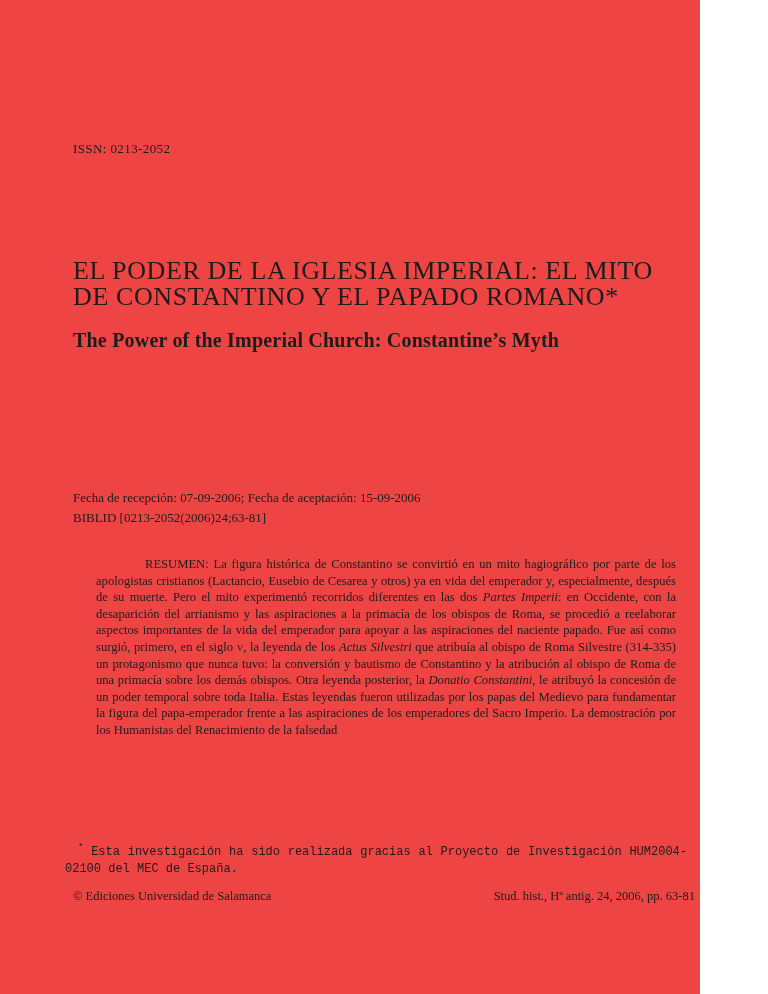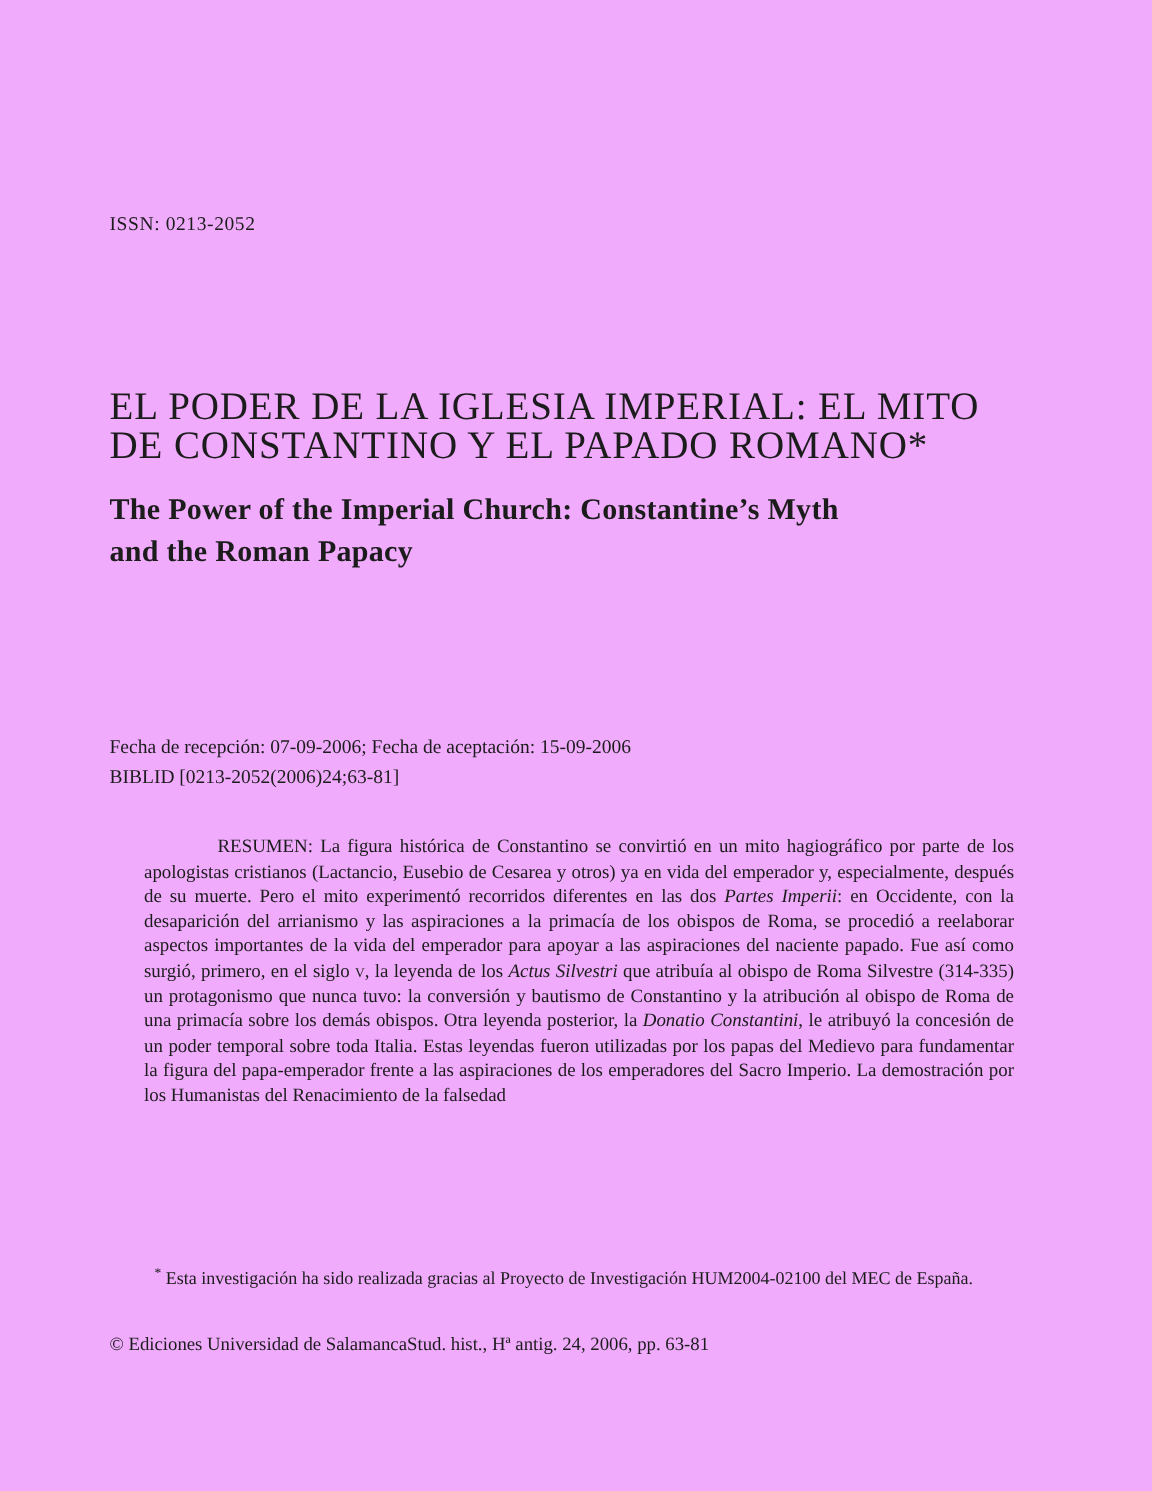--- a/index.html
+++ b/index.html
@@ -1,20 +1,20 @@
 <!DOCTYPE html>
 <html lang="es"><head>
 <meta charset="utf-8">
 <style>
   html, body { margin: 0; padding: 0; background: #ffffff; }
   .page {
     position: relative;
-    width: 768px;
+    width: 700px;
     height: 994px;
-    background: #f0abfc;
+    background: #ef4444;
     font-family: "Liberation Serif", "DejaVu Serif", serif;
     color: #1c1c1c;
     overflow: hidden;
   }
   .issn {
     position: absolute;
     top: 141px; left: 73px;
     font-size: 13px;
     letter-spacing: 0.4px;
   }
@@ -55,50 +55,51 @@
     text-align: justify;
     text-indent: 49px;
     margin: 0;
     hyphens: auto;
   }
   .seg { font-style: normal; }
   .seg.italic { font-style: italic; }
   .seg.sc { font-variant: small-caps; }
   .footnote {
     position: absolute;
-    top: 840px; left: 90px; width: 622px;
+    top: 840px; left: 65px; width: 622px;
     font-size: 12px;
     line-height: 16.5px;
     text-align: justify;
     text-indent: 13px;
     margin: 0;
+    font-family: Liberation Mono, monospace;
   }
   .footnote sup { font-size: 9px; }
   .footer {
     position: absolute;
     top: 889px; left: 73px; width: 622px;
     display: flex;
+    justify-content: space-between;
     font-size: 12.5px;
   }
 </style>
 </head>
 <body>
 
 <div class="page">
 
   <div class="issn">ISSN: 0213-2052</div>
 
   <div class="title">
     <div>EL PODER DE LA IGLESIA IMPERIAL: EL MITO</div>
     <div>DE CONSTANTINO Y EL PAPADO ROMANO*</div>
   </div>
 
   <div class="subtitle">
     <div>The Power of the Imperial Church: Constantine’s Myth</div>
-    <div>and the Roman Papacy</div>
   </div>
 
 
   <div class="meta-block">
     <div>Fecha de recepción: 07-09-2006; Fecha de aceptación: 15-09-2006</div>
     <div>BIBLID [0213-2052(2006)24;63-81]</div>
   </div>
 
   <p class="abstract"><span class="seg">RESUMEN: La figura histórica de Constantino se convirtió en un mito hagiográfico por parte de los apologistas cristianos (Lactancio, Eusebio de Cesarea y otros) ya en vida del emperador y, especialmente, después de su muerte. Pero el mito experimentó recorridos diferentes en las dos </span><span class="seg italic">Partes Imperii</span><span class="seg">: en Occidente, con la desaparición del arrianismo y las aspiraciones a la primacía de los obispos de Roma, se procedió a reelaborar aspectos importantes de la vida del emperador para apoyar a las aspiraciones del naciente papado. Fue así como surgió, primero, en el siglo </span><span class="seg sc">v</span><span class="seg">, la leyenda de los </span><span class="seg italic">Actus Silvestri</span><span class="seg"> que atribuía al obispo de Roma Silvestre (314-335) un protagonismo que nunca tuvo: la conversión y bautismo de Constantino y la atribución al obispo de Roma de una primacía sobre los demás obispos. Otra leyenda posterior, la </span><span class="seg italic">Donatio Constantini</span><span class="seg">, le atribuyó la concesión de un poder temporal sobre toda Italia. Estas leyendas fueron utilizadas por los papas del Medievo para fundamentar la figura del papa-emperador frente a las aspiraciones de los emperadores del Sacro Imperio. La demostración por los Humanistas del Renacimiento de la falsedad</span></p>
 

